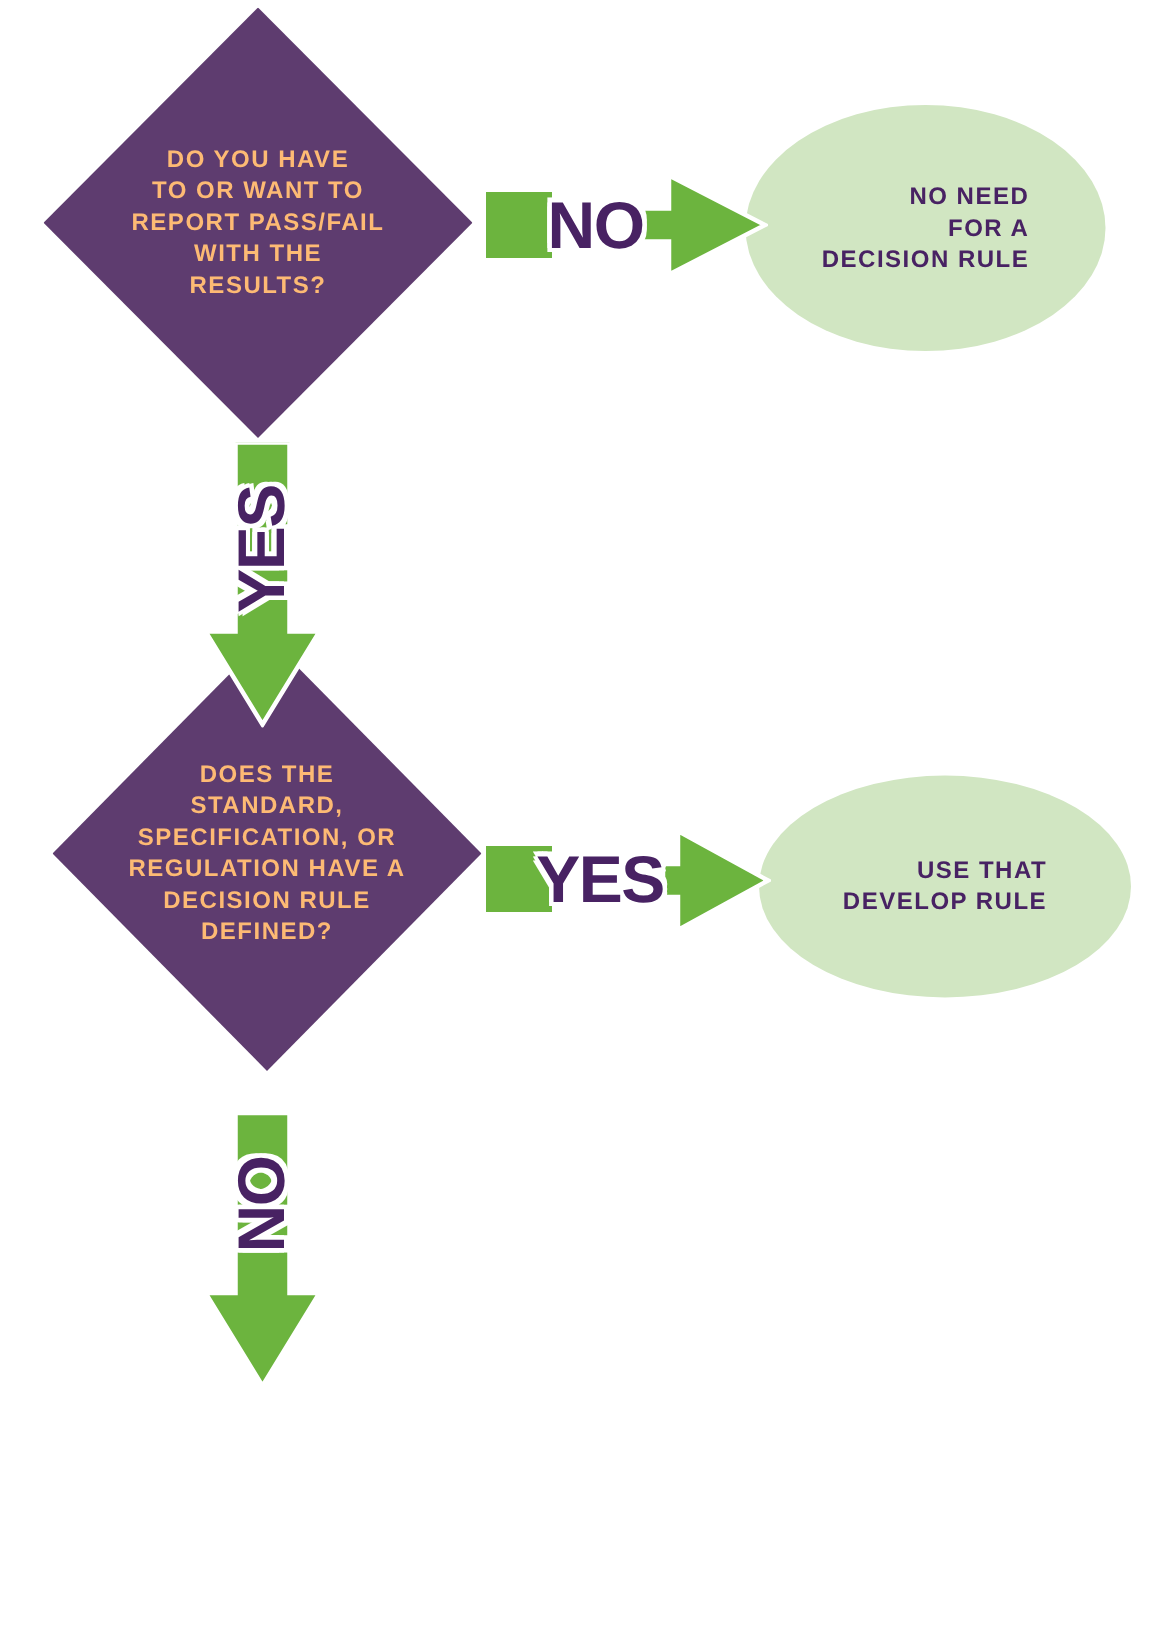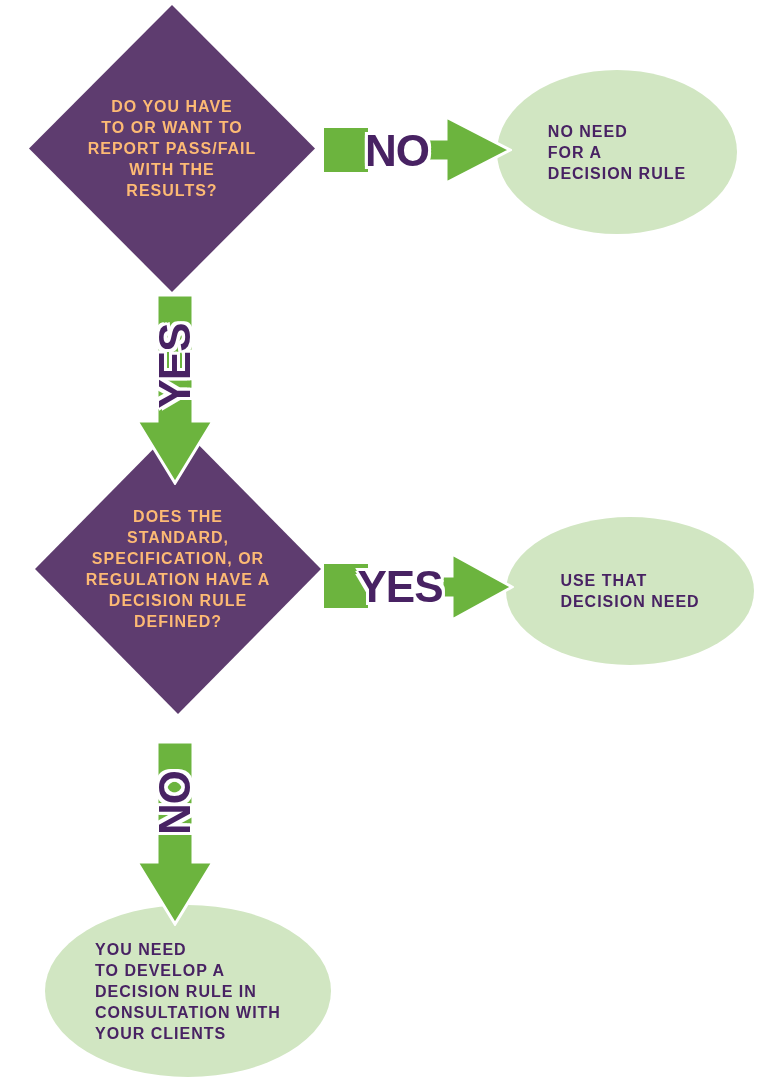--- a/index.html
+++ b/index.html
@@ -35,21 +35,21 @@
     position:absolute;
     background:var(--lt-green);
     border-radius:50%;
     display:flex;align-items:center;justify-content:center;
     z-index:1;
   }
   .ellipse-text{
     color:var(--dk-purple);
     font-size:16px;font-weight:bold;
     letter-spacing:1px;line-height:21px;
-    text-align:left;white-space:pre-line;
+    text-align:right;white-space:pre-line;
   }
   .sq{
     position:absolute;width:44px;height:44px;
     background:var(--green);z-index:2;
   }
   .arrow-svg{position:absolute;z-index:2;}
   
   .branch-label{
     position:absolute;z-index:3;
     color:var(--dk-purple);
@@ -109,29 +109,22 @@
   </div>
 
   <div class="sq" style="left:324px;top:564px;"></div>
   <div class="branch-label" style="left:400px;top:587px;">YES</div>
   <svg class="arrow-svg" style="left:442px;top:551px;" width="72" height="72" viewBox="0 0 72 72">
     <path d="M0 25 H10 V3 L70 36 L10 69 V47 H0 Z" fill="#6cb43e" stroke="#ffffff" stroke-width="3" stroke-linejoin="miter"></path>
   </svg>
 
   <div class="ellipse e2">
     <div class="ellipse-text">USE THAT
-DECISION NEED</div>
+DEVELOP RULE</div>
   </div>
 
   <svg class="arrow-svg" style="left:136px;top:742px;" width="78" height="184" viewBox="0 0 78 184">
     <path d="M21 0 H57 V120 H77 L39 182 L1 120 H21 Z" fill="#6cb43e" stroke="#ffffff" stroke-width="3" stroke-linejoin="miter"></path>
   </svg>
   <div class="branch-label vert" style="left:175px;top:803px;">NO</div>
 
-  <div class="ellipse e3">
-    <div class="ellipse-text">YOU NEED
-TO DEVELOP A
-DECISION RULE IN
-CONSULTATION WITH
-YOUR CLIENTS</div>
-  </div>
 
 </div>
 
 </body></html>

